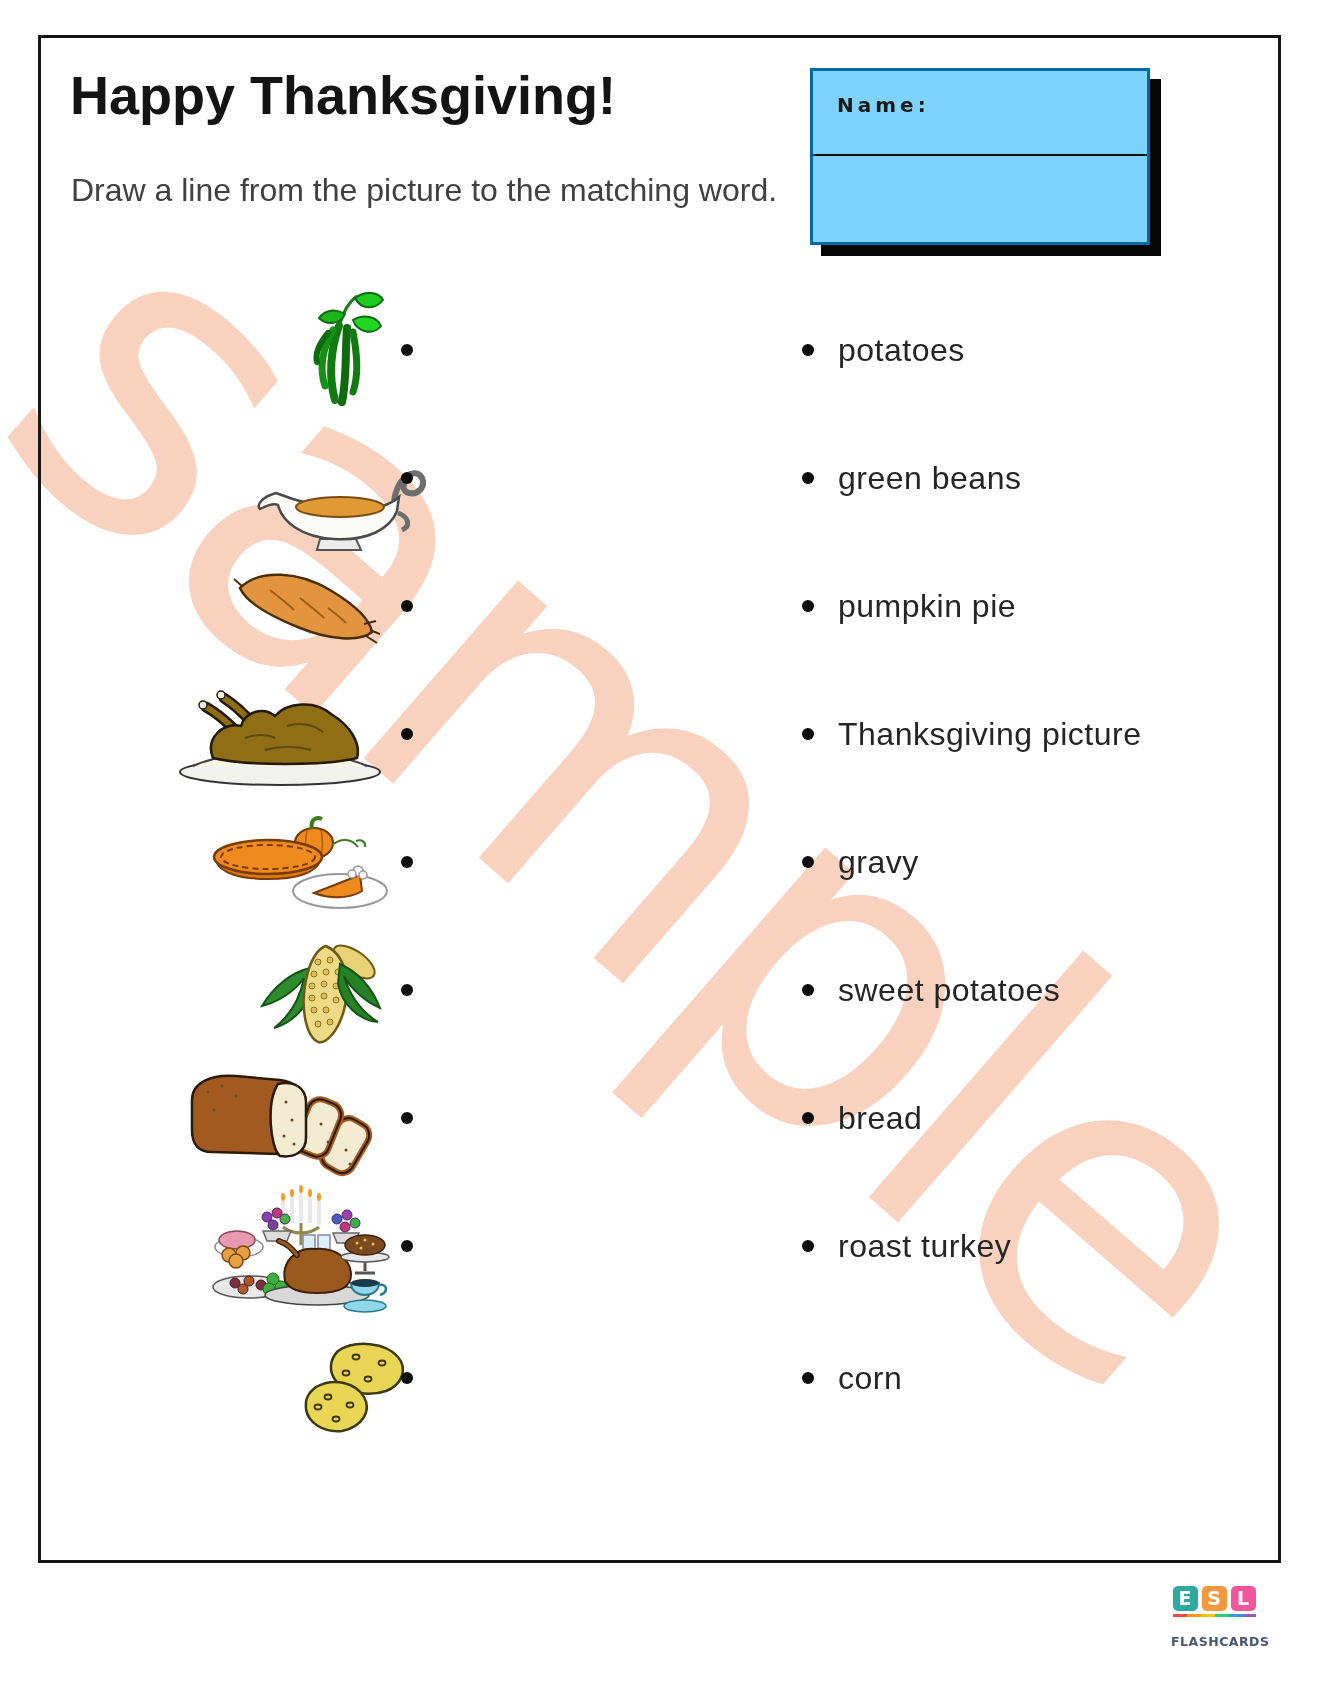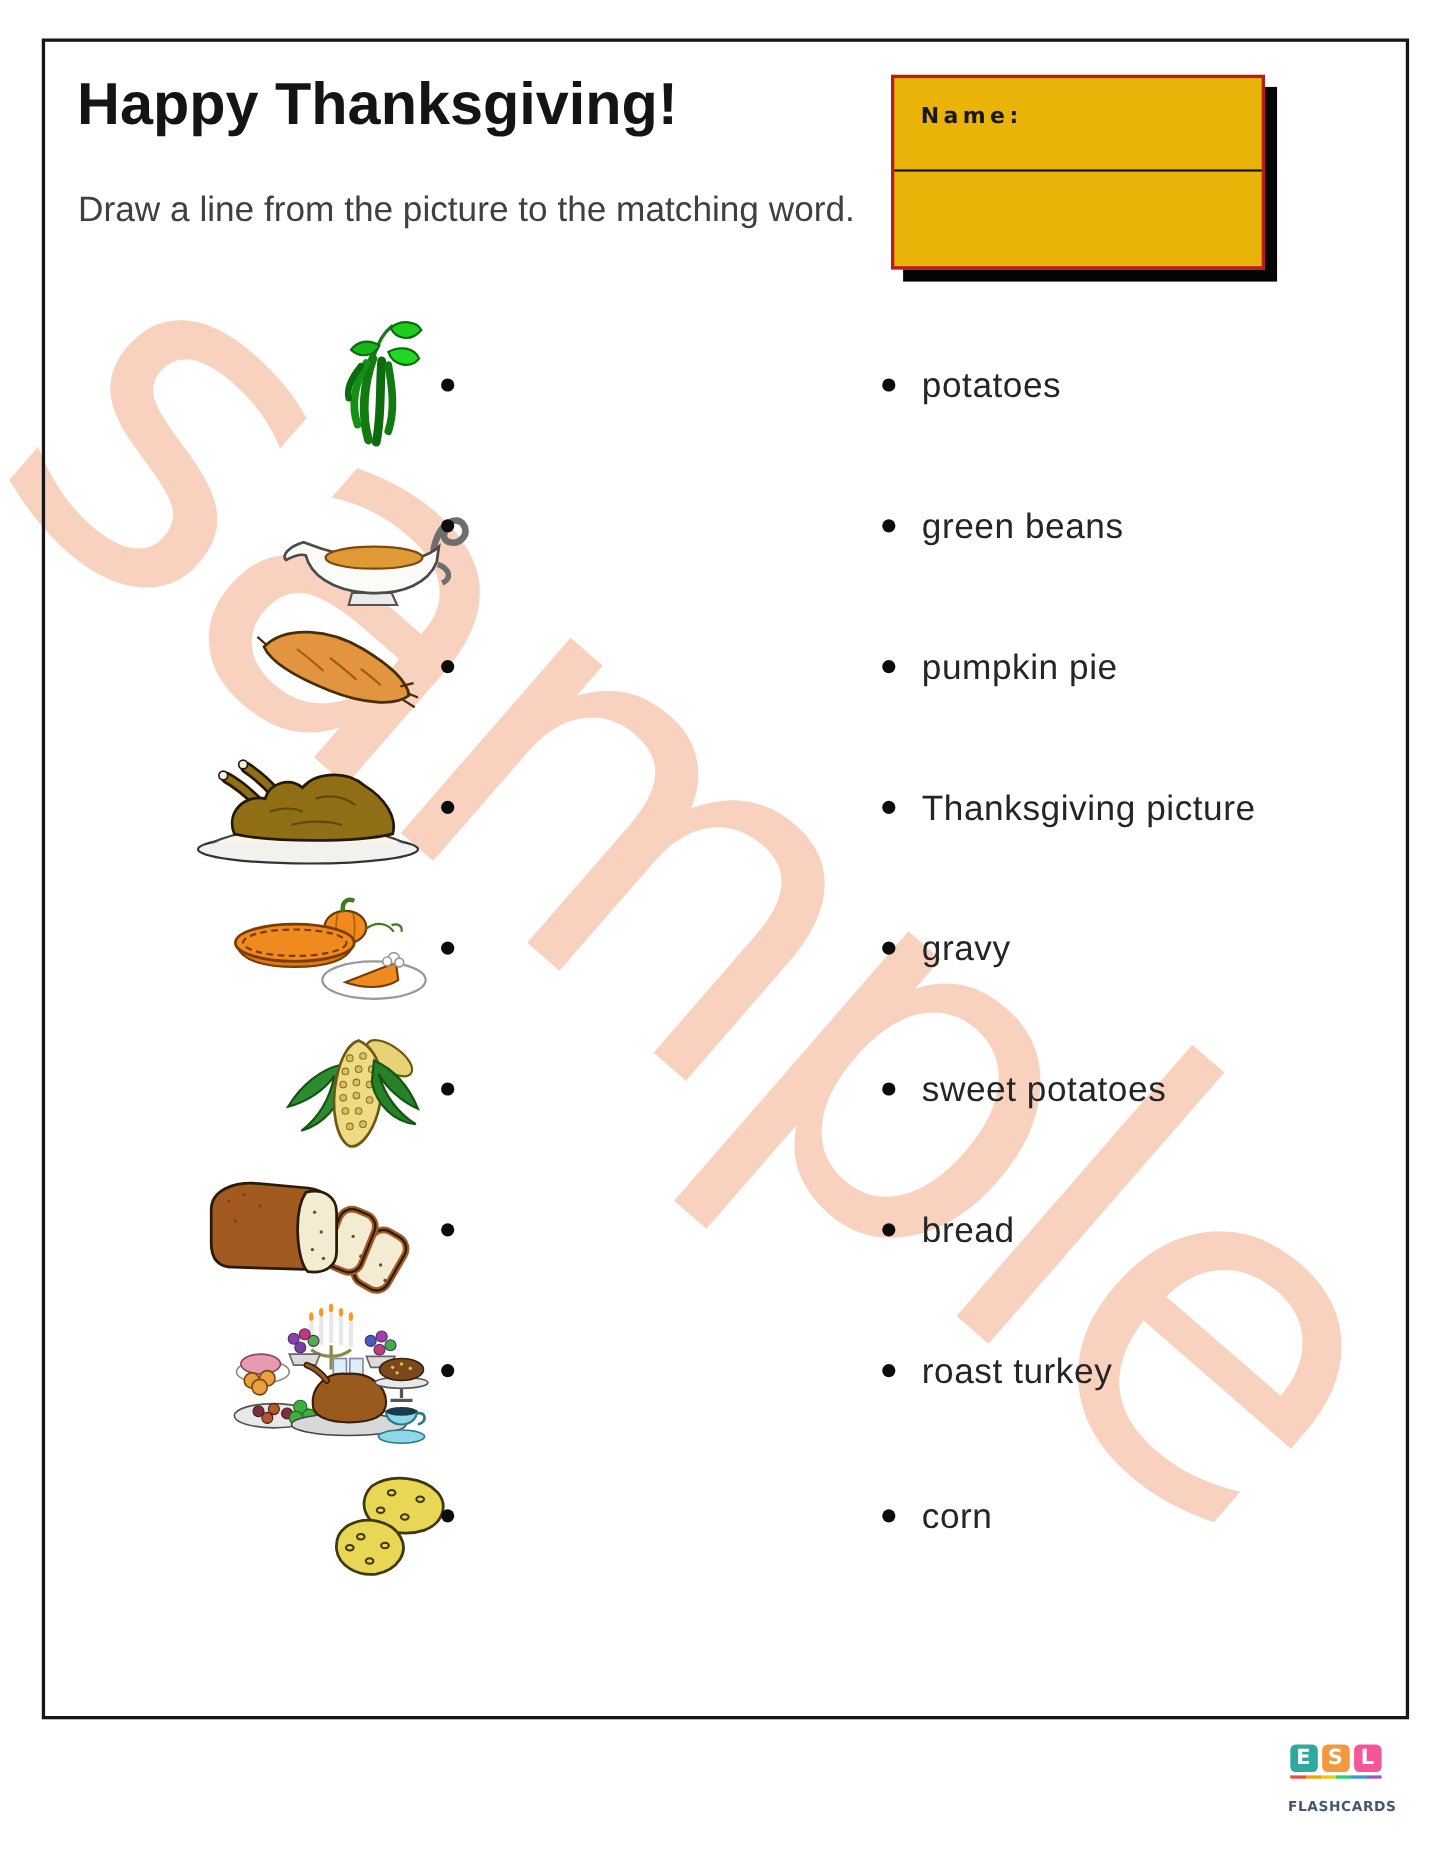--- a/index.html
+++ b/index.html
@@ -14,21 +14,21 @@
     user-select:none;}
   
   .frame{position:absolute;left:38px;top:35px;width:1243px;height:1528px;
     border:3px solid #161616;box-sizing:border-box;}
   .title{position:absolute;left:70px;top:64px;
     font-family:Liberation Sans, sans-serif;font-weight:bold;
     font-size:54px;color:#141414;letter-spacing:0;}
   .subtitle{position:absolute;left:71px;top:172px;font-size:32px;color:#404040;}
   
   .ndbox{position:absolute;left:810px;top:68px;width:340px;height:177px;
-    background:#eab308;border:3px solid #b91c1c;box-sizing:border-box;
+    background:#7dd3fc;border:3px solid #0369a1;box-sizing:border-box;
     box-shadow:11px 11px 0 #050505;}
   .ndrow{height:85px;box-sizing:border-box;padding:22px 0 0 24px;}
   .ndrow.first{border-bottom:2.5px solid #111;}
   .ndlabel{font-family:"DejaVu Sans", sans-serif;font-weight:bold;
     font-size:20px;letter-spacing:4px;color:#181818;}
   
   .dot{position:absolute;width:12px;height:12px;border-radius:50%;background:#0c0c0c;}
   .word{position:absolute;left:838px;height:34px;line-height:34px;
     font-size:32px;color:#252525;letter-spacing:.5px;white-space:nowrap;}
   .pic{position:absolute;}

